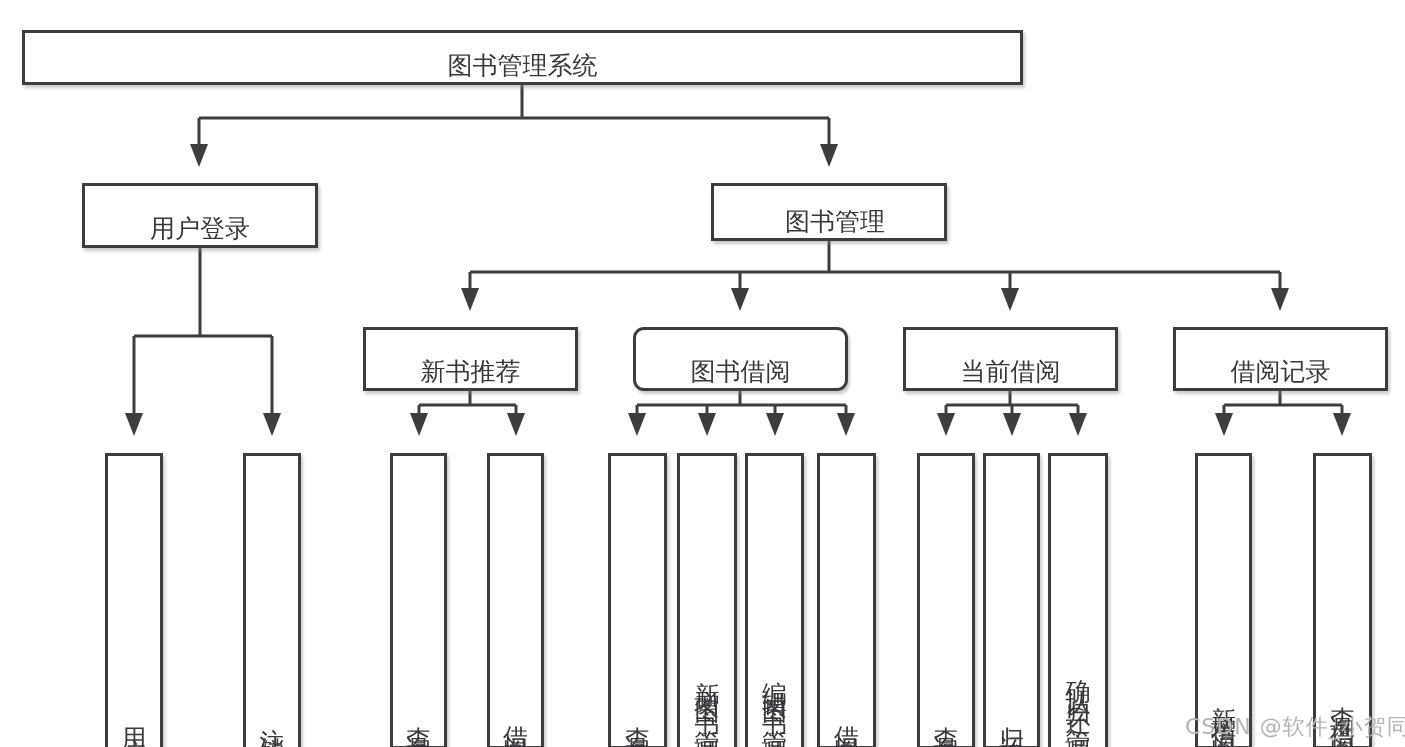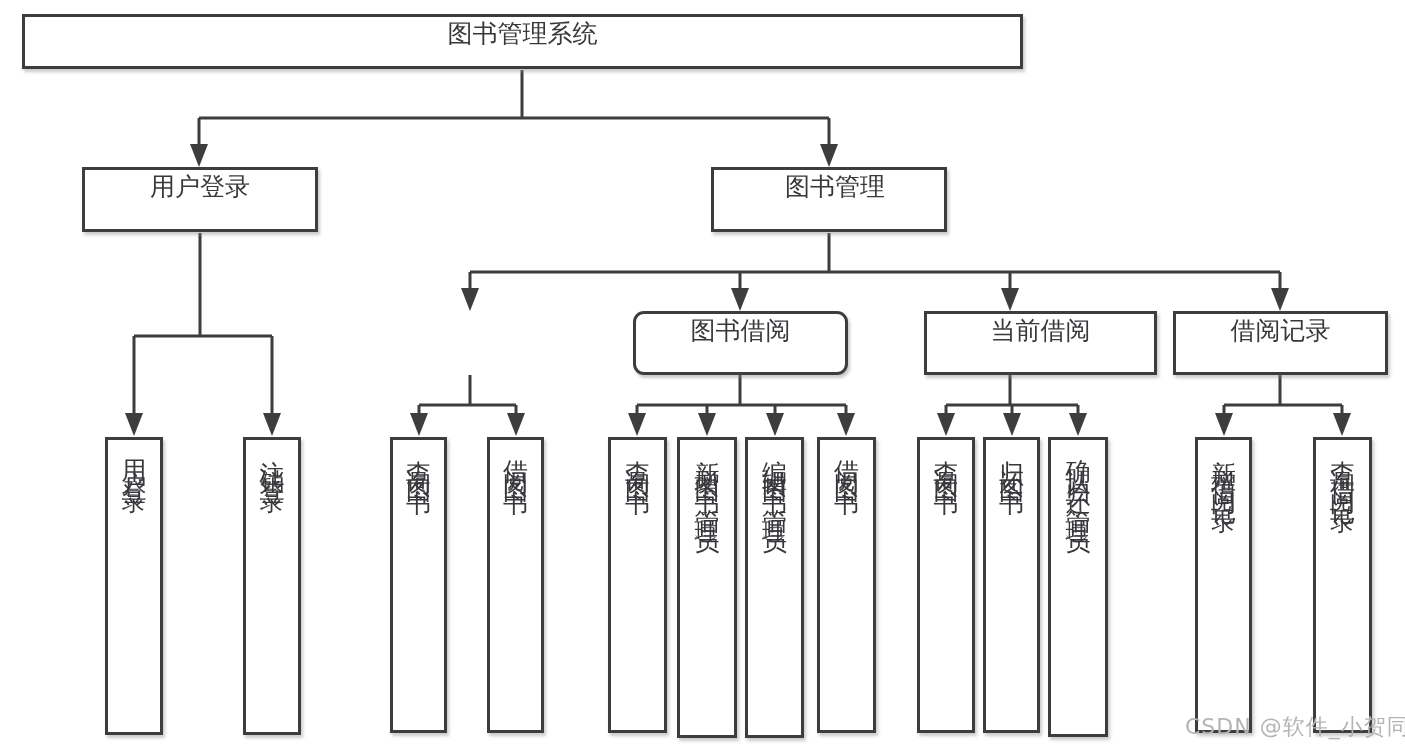--- a/index.html
+++ b/index.html
@@ -14,42 +14,43 @@
     background:var(--bg);
     font-family:"DejaVu Sans","Liberation Sans",sans-serif;
     overflow:hidden;
   }
   #wires{position:absolute;left:0;top:0;z-index:0;}
   .node{
     position:absolute;
     box-sizing:border-box;
     border:3px solid var(--line);
     background:#fff;
-    display:flex;align-items:flex-start;justify-content:center;
+    display:flex;align-items:flex-end;justify-content:center;
     color:var(--text);
     font-size:25px;
     box-shadow:2px 3px 3px rgba(140,140,140,.45);
     z-index:1;
+    margin-top:16px;
   }
   .vnode span{
     writing-mode:vertical-lr;
     text-orientation:mixed;
     letter-spacing:10px;
     line-height:1;
     white-space:nowrap;
   }
   
   .n-root   {left:22px;  top:14px;  width:1001px;height:55px;}
   
   .n-user   {left:82px;  top:167px; width:236px; height:65px;}
-  .n-book   {left:711px; top:167px; width:236px; height:65px;padding-left:12px;}
+  .n-book   {left:711px; top:167px; width:236px; height:58px;padding-left:12px;}
   
   .n-new    {left:363px; top:311px; width:215px; height:64px;}
   .n-borrow {left:633px; top:311px; width:215px; height:64px;border-radius:11px;}
-  .n-current{left:924px; top:311px; width:233px; height:64px;}
+  .n-current{left:903px; top:311px; width:215px; height:64px;}
   .n-record {left:1173px;top:311px; width:215px; height:64px;}
   
   .v1 {left:105px; top:437px; width:58px; height:298px;}
   .v2 {left:243px; top:437px; width:58px; height:298px;}
   .v3 {left:390px; top:437px; width:57px; height:296px;}
   .v4 {left:487px; top:437px; width:57px; height:296px;}
   .v5 {left:608px; top:437px; width:59px; height:296px;}
   .v6 {left:677px; top:437px; width:60px; height:301px;}
   .v7 {left:745px; top:437px; width:59px; height:301px;}
   .v8 {left:817px; top:437px; width:59px; height:296px;}
@@ -117,20 +118,23 @@
     <span>图书管理系统</span>
   </div>
 
   <div class="node n-user">
     <span>用户登录</span>
   </div>
   <div class="node n-book">
     <span>图书管理</span>
   </div>
 
+  <div class="node n-new">
+    <span>新书推荐</span>
+  </div>
   <div class="node n-borrow">
     <span>图书借阅</span>
   </div>
   <div class="node n-current">
     <span>当前借阅</span>
   </div>
   <div class="node n-record">
     <span>借阅记录</span>
   </div>
 

